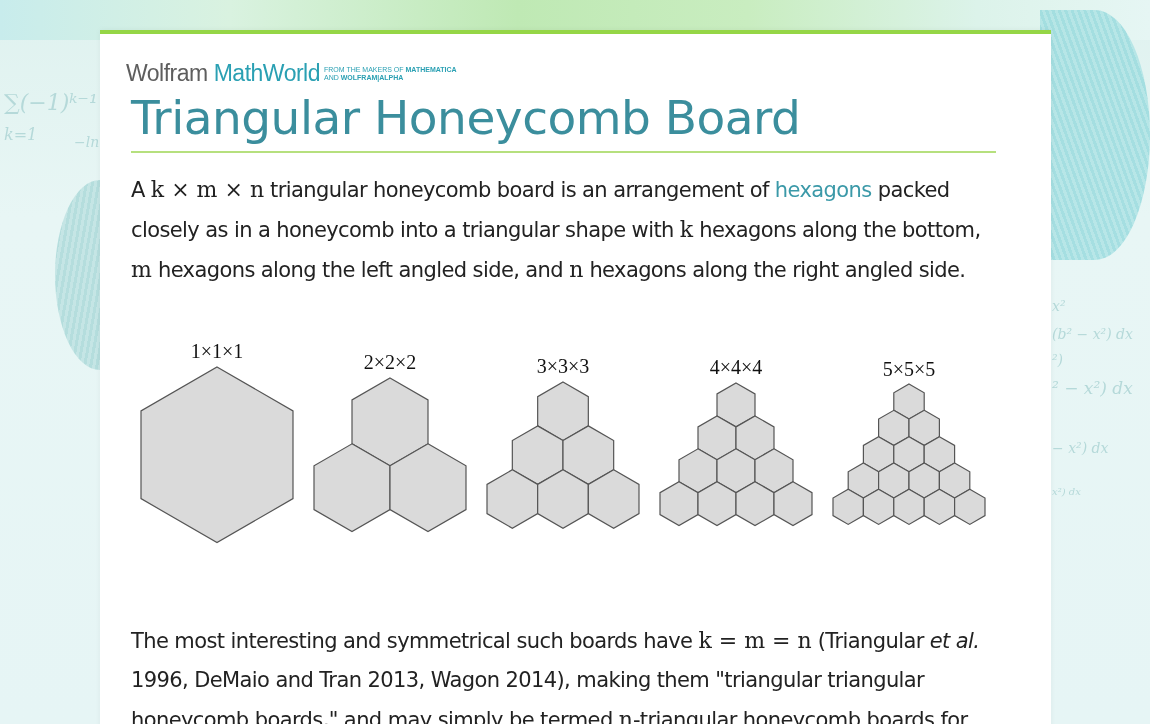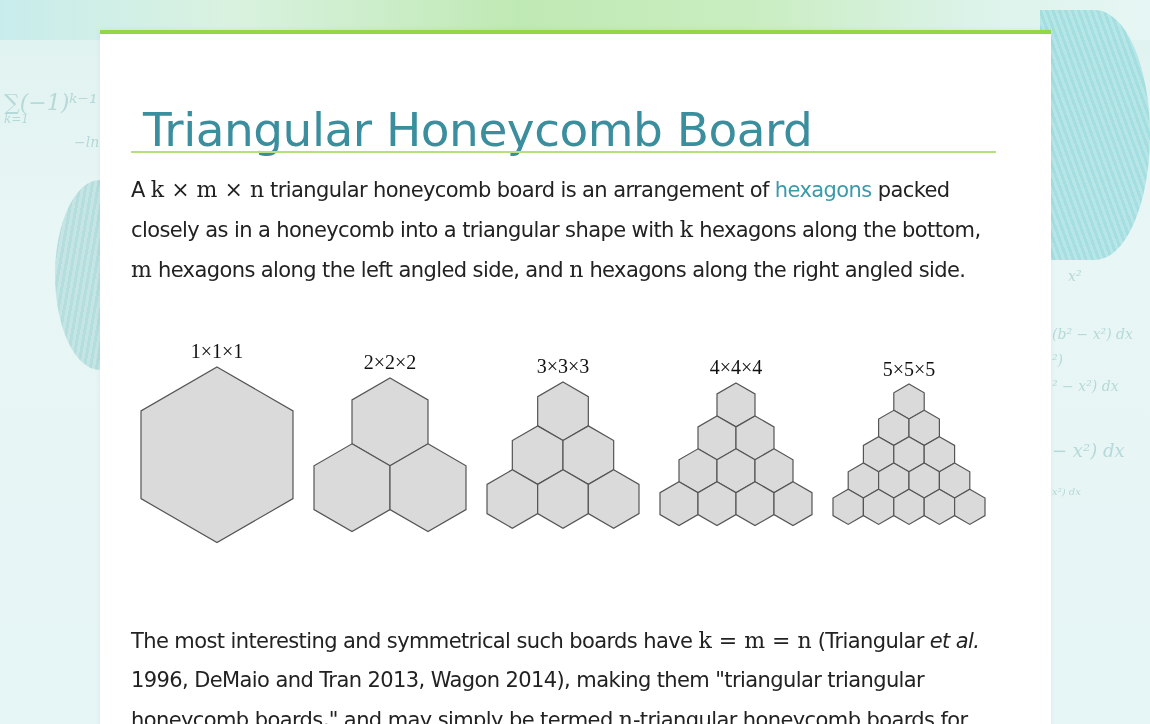--- a/index.html
+++ b/index.html
@@ -42,21 +42,21 @@
   }
   .logo-mathworld {
     font-family: "Liberation Sans", sans-serif; font-size: 23px; color: #2aa0b3; margin-left: 6px; letter-spacing: -0.5px;
   }
   .logo-tag {
     margin-left: 4px; font-family: "Liberation Sans", sans-serif; font-size: 7px; line-height: 8px;
     color: #2aa0b3; text-transform: uppercase;
   }
   .logo-tag b { font-weight: bold; }
   .title {
-    position: absolute; left: 31px; top: 56px; margin: 12px;
+    position: absolute; left: 31px; top: 56px; margin: 0;
     font-family: "DejaVu Sans", sans-serif; font-weight: normal;
     font-size: 47px; color: #3b8e9d; letter-spacing: -0.5px;
   }
   .title-rule {
     position: absolute; left: 31px; top: 117px; width: 865px; height: 2px; background: #b6e07e;
   }
   .para {
     position: absolute; left: 31px; width: 870px;
     font-family: "DejaVu Sans", sans-serif; font-size: 21px; line-height: 39px;
     color: #222; letter-spacing: -0.6px;
@@ -74,30 +74,38 @@
 </head>
 <body>
 
 <div class="bg-top"></div>
 <div class="bg-swirl-left"></div>
 <div class="bg-swirl-right"></div>
 
 <div class="bg-math" style="left:4px;top:90px;font-size:22px;text-align:center;">
   <span>∑(−1)ᵏ⁻¹</span>
 </div>
-<div class="bg-math" style="left:4px;top:112px;font-size:12px;">k=1</div>
+<div class="bg-math" style="left:4px;top:125px;font-size:16px;">k=1</div>
 <div class="bg-math" style="left:74px;top:134px;font-size:14px;">−ln</div>
-<div class="bg-math" style="left:1052px;top:268px;font-size:14px;padding-left:16px;">x²</div>
+<div class="bg-math" style="left:1052px;top:298px;font-size:14px;">x²</div>
 <div class="bg-math" style="left:1052px;top:326px;font-size:14px;">(b² − x²)  dx</div>
 <div class="bg-math" style="left:1052px;top:352px;font-size:14px;">²)</div>
-<div class="bg-math" style="left:1052px;top:378px;font-size:14px;">² − x²)  dx</div>
-<div class="bg-math" style="left:1052px;top:440px;font-size:18px;font-style:italic;">− x²)  dx</div>
+<div class="bg-math" style="left:1052px;top:378px;font-size:17px;">² − x²)  dx</div>
+<div class="bg-math" style="left:1052px;top:440px;font-size:14px;font-style:italic;">− x²)  dx</div>
 <div class="bg-math" style="left:1052px;top:486px;font-size:10px;">x²)  dx</div>
 
 <div class="card">
+  <div class="logo">
+    <span class="logo-wolfram">Wolfram</span>
+    <span class="logo-mathworld">MathWorld</span>
+    <span class="logo-tag">
+      <span>FROM THE MAKERS OF </span><b>MATHEMATICA</b><br>
+      <span>AND </span><b>WOLFRAM|ALPHA</b>
+    </span>
+  </div>
 
   <h1 class="title">Triangular Honeycomb Board</h1>
   <div class="title-rule"></div>
 
   <p class="para para1" style="margin:0;">
     <span>A </span><span class="math">k × m × n</span><span> triangular honeycomb board is an arrangement of </span><a class="link">hexagons</a><span> packed closely as in a honeycomb into a triangular shape with </span><span class="math">k</span><span> hexagons along the bottom, </span><span class="math">m</span><span> hexagons along the left angled side, and </span><span class="math">n</span><span> hexagons along the right angled side.</span>
   </p>
 
   <p class="para para2" style="margin:0;">
     <span>The most interesting and symmetrical such boards have </span><span class="math">k = m = n</span><span> (Triangular </span><i>et al.</i><span> 1996, DeMaio and Tran 2013, Wagon 2014), making them "triangular triangular honeycomb boards," and may simply be termed </span><span class="math">n</span><span>-triangular honeycomb boards for</span>

